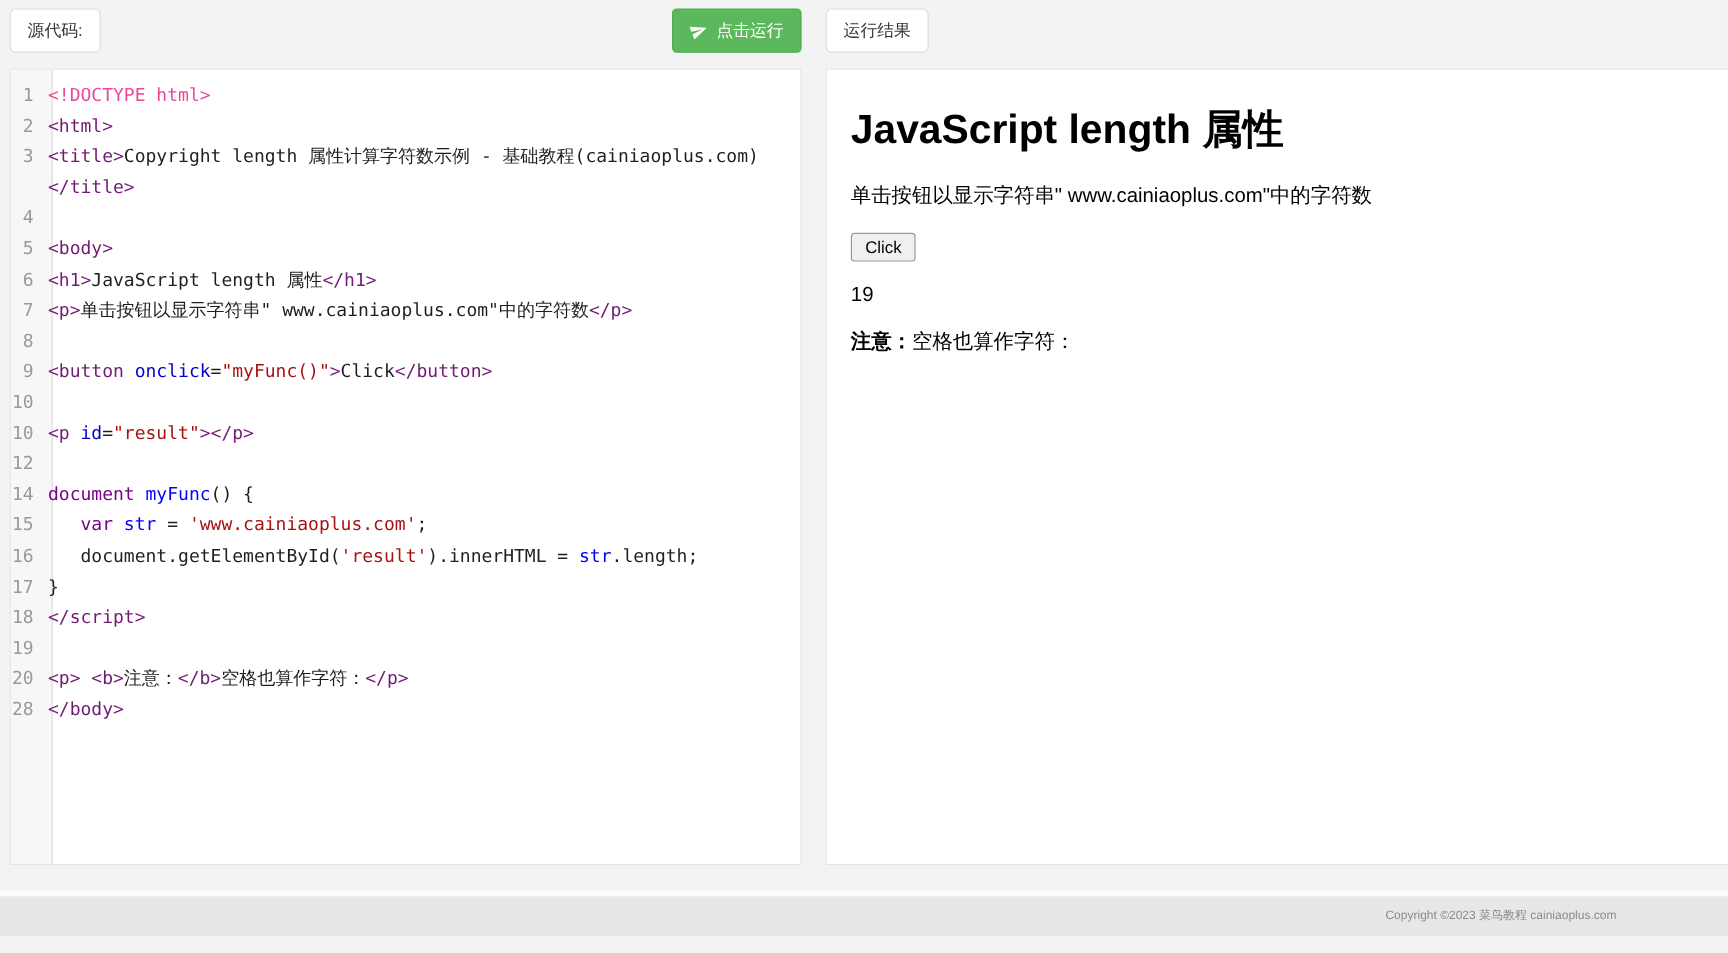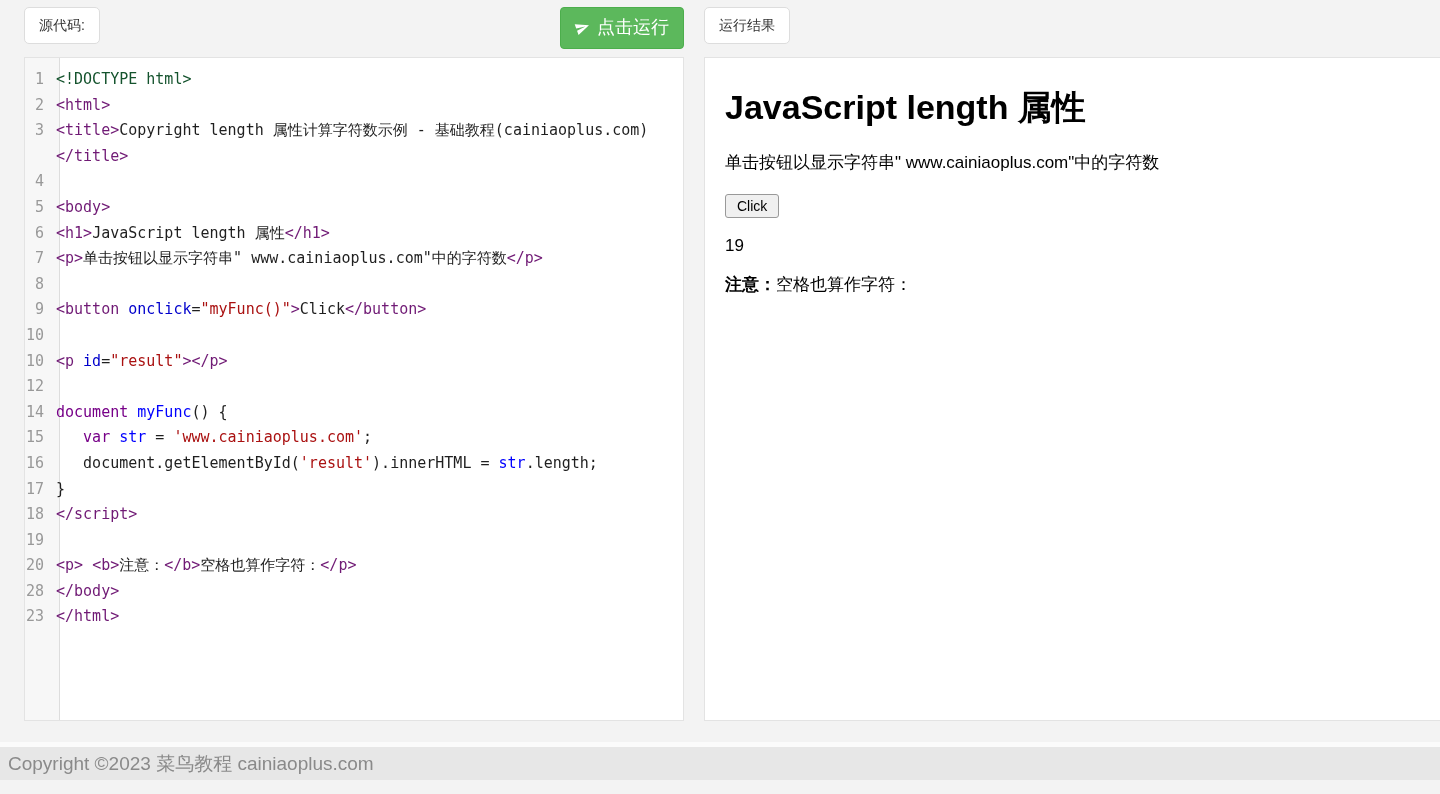--- a/index.html
+++ b/index.html
@@ -3,34 +3,34 @@
 <meta charset="utf-8">
 <style>
   * { box-sizing: border-box; }
   html, body { margin: 0; padding: 0; }
   body {
     width: 1440px; height: 794px;
     background: #f3f3f3;
     font-family: "Liberation Sans", "DejaVu Sans", sans-serif;
     overflow: hidden;
   }
-  .cols { display: flex; margin-left: 24px; width: 1339px; gap: 20px; }
+  .cols { display: flex; margin-left: 8px; width: 1339px; gap: 20px; }
   .col-left  { width: 660px; flex: none; }
   .col-right { width: 762px; flex: none; }
 
   
   .panel-header { height: 57px; padding-top: 7px; display: flex; align-items: flex-start; justify-content: space-between; }
   .label-box {
     display: inline-block; background: #fff; border: 1px solid #ddd; border-radius: 5px;
     padding: 9px 14px; font-size: 14px; color: #333; line-height: 1.2;
   }
   .run-btn {
     display: inline-flex; align-items: center; gap: 7px;
     background: #5cb85c; border: 1px solid #4cae4c; border-radius: 4px;
-    color: #fff; font-size: 18px; padding: 9px 14px; cursor: pointer; line-height: 1.2;
+    color: #fff; font-size: 14px; padding: 9px 14px; cursor: pointer; line-height: 1.2;
     font-family: inherit;
   }
   .run-btn svg { transform: rotate(-20deg); }
 
   
   .panel {
     background: #fff; border: 1px solid #e3e3e3; height: 664px; overflow: hidden;
   }
 
   
@@ -39,21 +39,21 @@
     font-family: "DejaVu Sans Mono", "Liberation Mono", monospace;
     font-size: 15px; line-height: 25.6px;
   }
   .editor::before {
     content: ""; position: absolute; left: 0; top: 0; bottom: 0; width: 34px;
     background: #f7f7f7; border-right: 1px solid #ddd;
   }
   .code-line { display: flex; position: relative; }
   .ln { flex: none; width: 27px; padding-right: 8px; text-align: right; color: #999; user-select: none; }
   .lc { flex: 1; padding-left: 4px; padding-right: 10px; white-space: pre-wrap; word-wrap: break-word; min-height: 25.6px; color: #1f1f1f; }
-  .tk-meta  { color: #14532d; }
+  .tk-meta  { color: #ec4899; }
   .tk-tag   { color: #701a75; }
   .tk-attr  { color: #0000cc; }
   .tk-str   { color: #aa1111; }
   .tk-kw    { color: #770088; }
   .tk-def   { color: #0000ff; }
   .tk-plain { color: #1f1f1f; }
 
   
   .result-body { padding: 1px 20px; color: #000; }
   .result-body h1 { font-size: 34px; font-weight: 700; margin: 26px 0 20px; color: #000; }
@@ -62,21 +62,21 @@
     font-size: 14px; font-family: inherit; color: #000;
     background: #f0f0f0; border: 1px solid #999; border-radius: 3px;
     padding: 3px 11px; margin: 3px 0 1px; cursor: pointer;
   }
   .note-bold { font-weight: 700; }
 
   
   .footer-gap   { height: 21px; }
   .footer-white { height: 5px; background: #fbfbfb; }
   .footer-band  { height: 33px; background: #e7e7e7; }
-  .footer-inner { width: 1339px; margin-left: 8px; text-align: left; line-height: 33px; font-size: 19px; color: #8a8a8a; }
+  .footer-inner { width: 1339px; margin-left: 8px; text-align: right; line-height: 33px; font-size: 10px; color: #8a8a8a; }
 </style>
 </head>
 <body>
 
 <div class="cols">
   <div class="col-left">
     <div class="panel-header">
       <span class="label-box">源代码:</span>
       <button class="run-btn">
         <span style="display:inline-flex;">
@@ -163,24 +163,20 @@
               <span class="lc"></span>
             </div>
             <div class="code-line">
               <span class="ln">20</span>
               <span class="lc"><span class="tk-tag">&lt;p&gt;</span><span class="tk-plain"> </span><span class="tk-tag">&lt;b&gt;</span><span class="tk-plain">注意：</span><span class="tk-tag">&lt;/b&gt;</span><span class="tk-plain">空格也算作字符：</span><span class="tk-tag">&lt;/p&gt;</span></span>
             </div>
             <div class="code-line">
               <span class="ln">28</span>
               <span class="lc"><span class="tk-tag">&lt;/body&gt;</span></span>
             </div>
-            <div class="code-line">
-              <span class="ln">23</span>
-              <span class="lc"><span class="tk-tag">&lt;/html&gt;</span></span>
-            </div>
           </div>
       </div>
     </div>
   </div>
 
   <div class="col-right">
     <div class="panel-header">
       <span class="label-box">运行结果</span>
     </div>
     <div class="panel">

